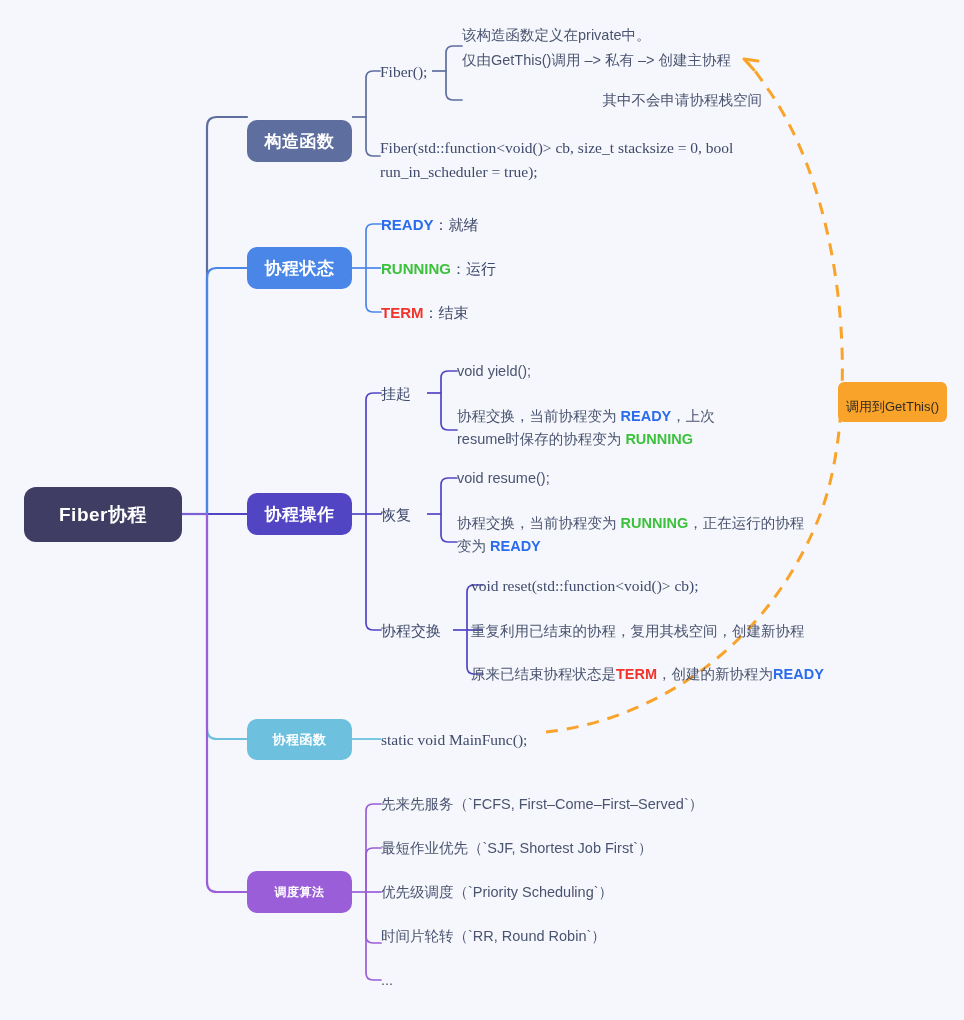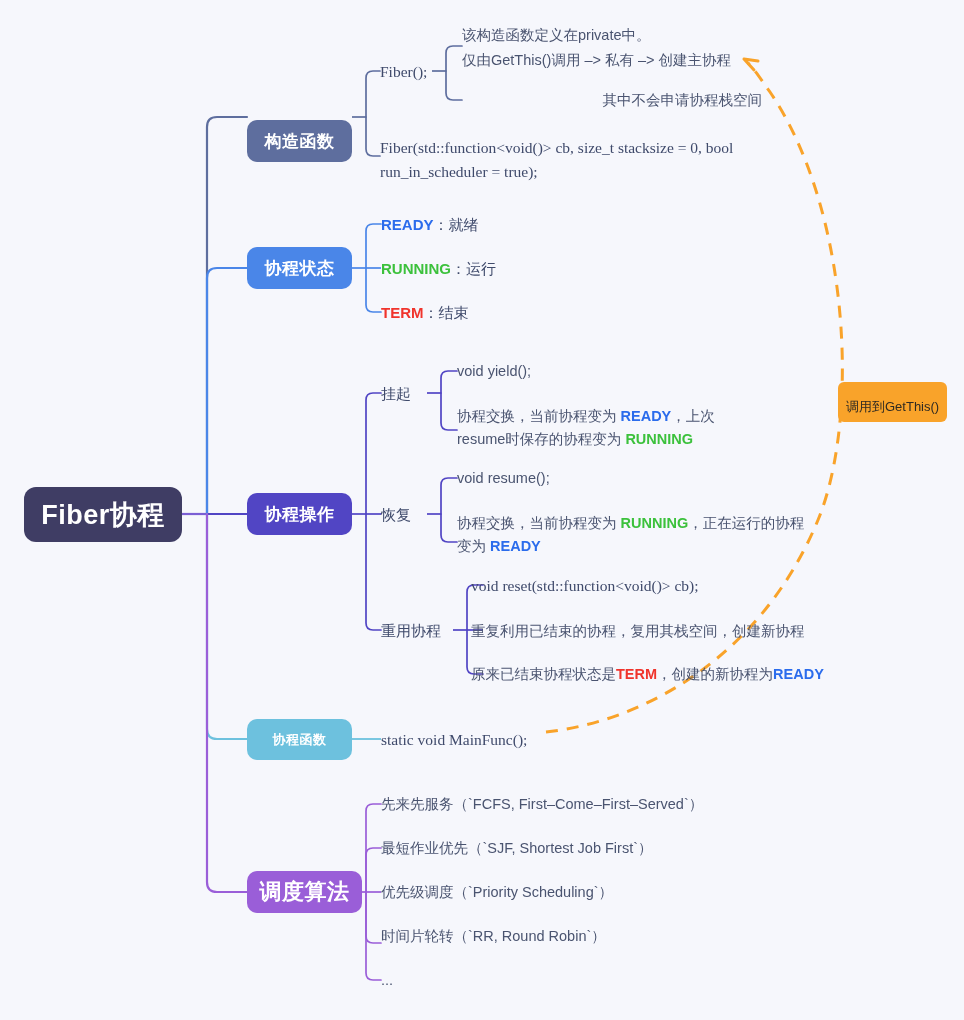--- a/index.html
+++ b/index.html
@@ -21,27 +21,27 @@
     border-radius:10px;
     color:#ffffff;
     font-weight:bold;
     letter-spacing:.5px;
     box-sizing:border-box;
     white-space:nowrap;
   }
   .chip.root{
     left:24px;top:487px;width:158px;height:55px;
     background:#3f3d64;border-radius:12px;
-    font-size:27px;
+    font-size:19px;
   }
   .chip.b1{left:247px;top:96px; width:105px;height:42px;background:#5e6e9e;font-size:17px;margin-top:24px;}
   .chip.b2{left:247px;top:247px;width:105px;height:42px;background:#4a86e8;font-size:17px;}
   .chip.b3{left:247px;top:493px;width:105px;height:42px;background:#5145c4;font-size:17px;}
   .chip.b4{left:247px;top:719px;width:105px;height:41px;background:#6dc1de;font-size:13px;}
-  .chip.b5{left:247px;top:871px;width:115px;height:42px;background:#9a5ed8;font-size:22px;}
+  .chip.b5{left:247px;top:871px;width:105px;height:42px;background:#9a5ed8;font-size:12px;}
 
   
   .leaf{
     position:absolute;
     color:#3f4a6b;
     line-height:21px;
     box-sizing:border-box;
   }
   .serif{font-family:"Liberation Serif","DejaVu Serif",serif;font-size:15.5px;color:#3f4a6b;}
   .sans{font-family:"Liberation Sans","DejaVu Sans",sans-serif;font-size:14.5px;color:#4a5470;}
@@ -188,21 +188,21 @@
     <span>恢复</span>
   </div>
   <div class="leaf sans" style="left:457px;top:468px;">
     <span>void resume();</span>
   </div>
   <div class="leaf sans" style="left:457px;top:512px;width:360px;line-height:23px;">
     <span>协程交换，当前协程变为 </span><span class="kw-running">RUNNING</span><span>，正在运行的协程变为 </span><span class="kw-ready">READY</span>
   </div>
 
   <div class="leaf mid" style="left:381px;top:620px;">
-    <span>重用协程</span>
+    <span>协程交换</span>
   </div>
   <div class="leaf serif" style="left:471px;top:575px;">
     <span>void reset(std::function&lt;void()&gt; cb);</span>
   </div>
   <div class="leaf sans" style="left:471px;top:621px;">
     <span>重复利用已结束的协程，复用其栈空间，创建新协程</span>
   </div>
   <div class="leaf sans" style="left:471px;top:664px;">
     <span>原来已结束协程状态是</span><span class="kw-term">TERM</span><span>，创建的新协程为</span><span class="kw-ready">READY</span>
   </div>

